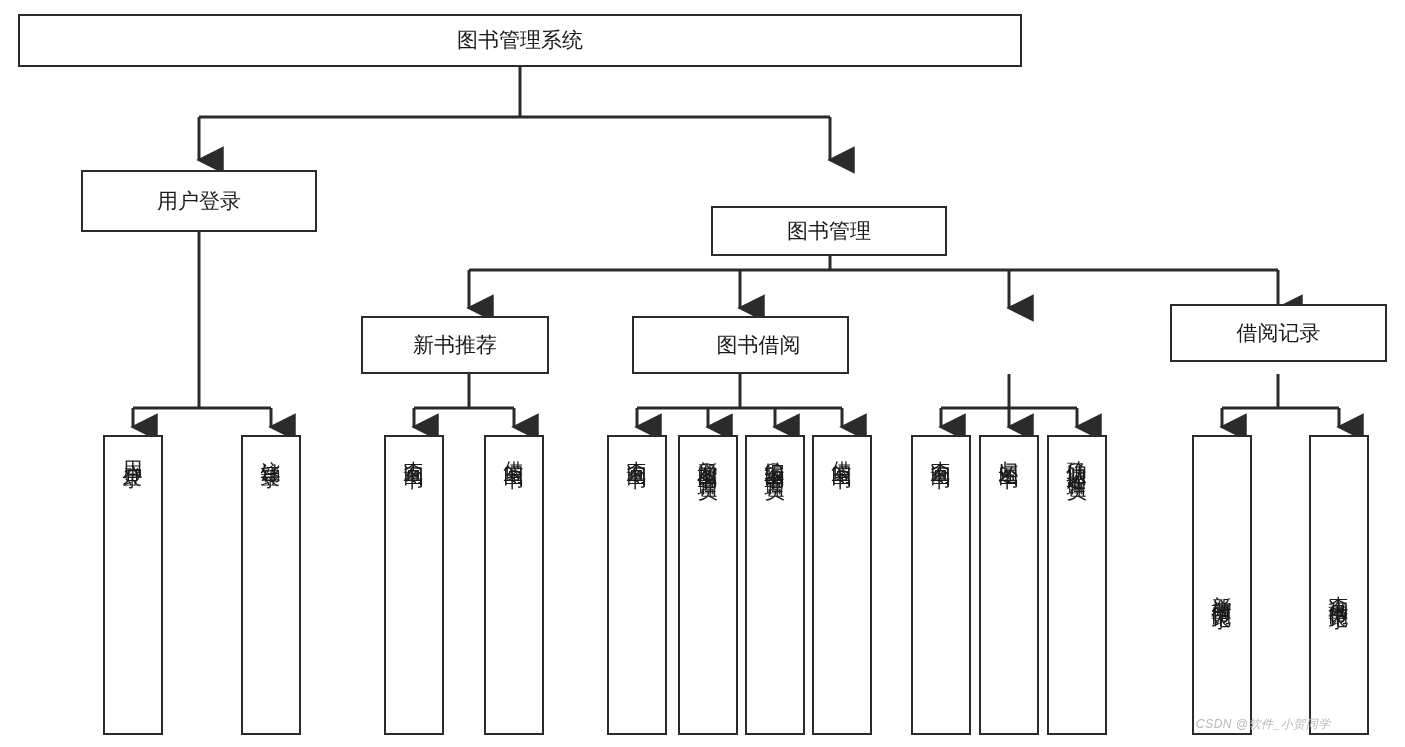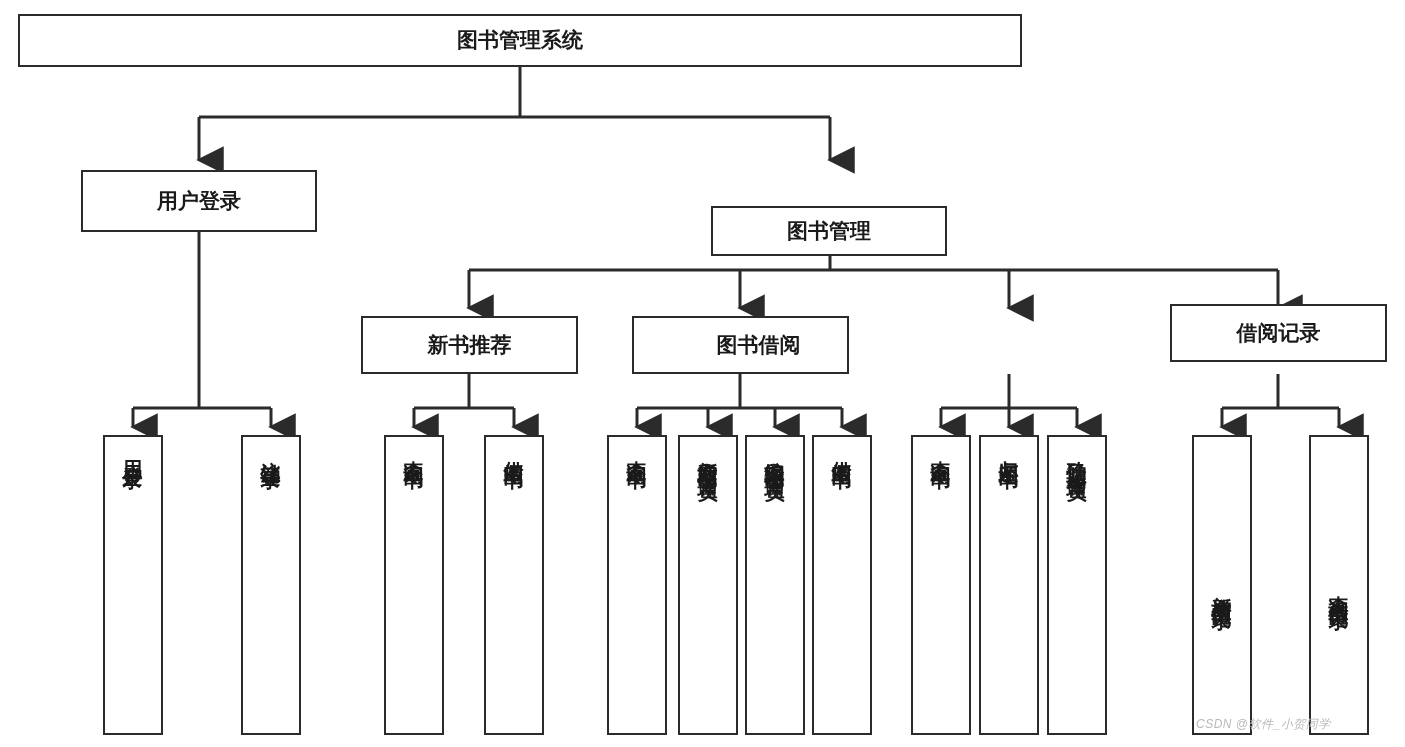--- a/index.html
+++ b/index.html
@@ -18,21 +18,20 @@
     display:flex;
     align-items:center;
     justify-content:center;
     color:#1a1a1a;
   }
   .node .lbl{
     display:block;
     line-height:1.15;
     white-space:nowrap;
     text-align:center;
-    font-weight:bold;
   }
   .h-node .lbl{font-size:21px;}
   .root .lbl{font-size:21px;}
   .v-node{align-items:flex-start;justify-content:center;padding-top:8px;}
   .v-node .lbl{
     writing-mode:vertical-rl;
     text-orientation:upright;
     font-size:20px;
     letter-spacing:3px;
     line-height:1;
@@ -110,21 +109,21 @@
   </div>
 
   <div class="node h-node" style="left:81px;top:170px;width:236px;height:62px;">
     <span class="lbl">用户登录</span>
   </div>
 
   <div class="node h-node" style="left:711px;top:170px;width:236px;height:50px;margin-top:36px;">
     <span class="lbl">图书管理</span>
   </div>
 
-  <div class="node h-node" style="left:361px;top:316px;width:217px;height:58px;">
+  <div class="node h-node" style="left:361px;top:316px;width:188px;height:58px;">
     <span class="lbl">新书推荐</span>
   </div>
 
   <div class="node h-node" style="left:632px;top:316px;width:217px;height:58px;padding-left:36px;">
     <span class="lbl">图书借阅</span>
   </div>
 
 
   <div class="node h-node" style="left:1170px;top:304px;width:217px;height:58px;">
     <span class="lbl">借阅记录</span>

